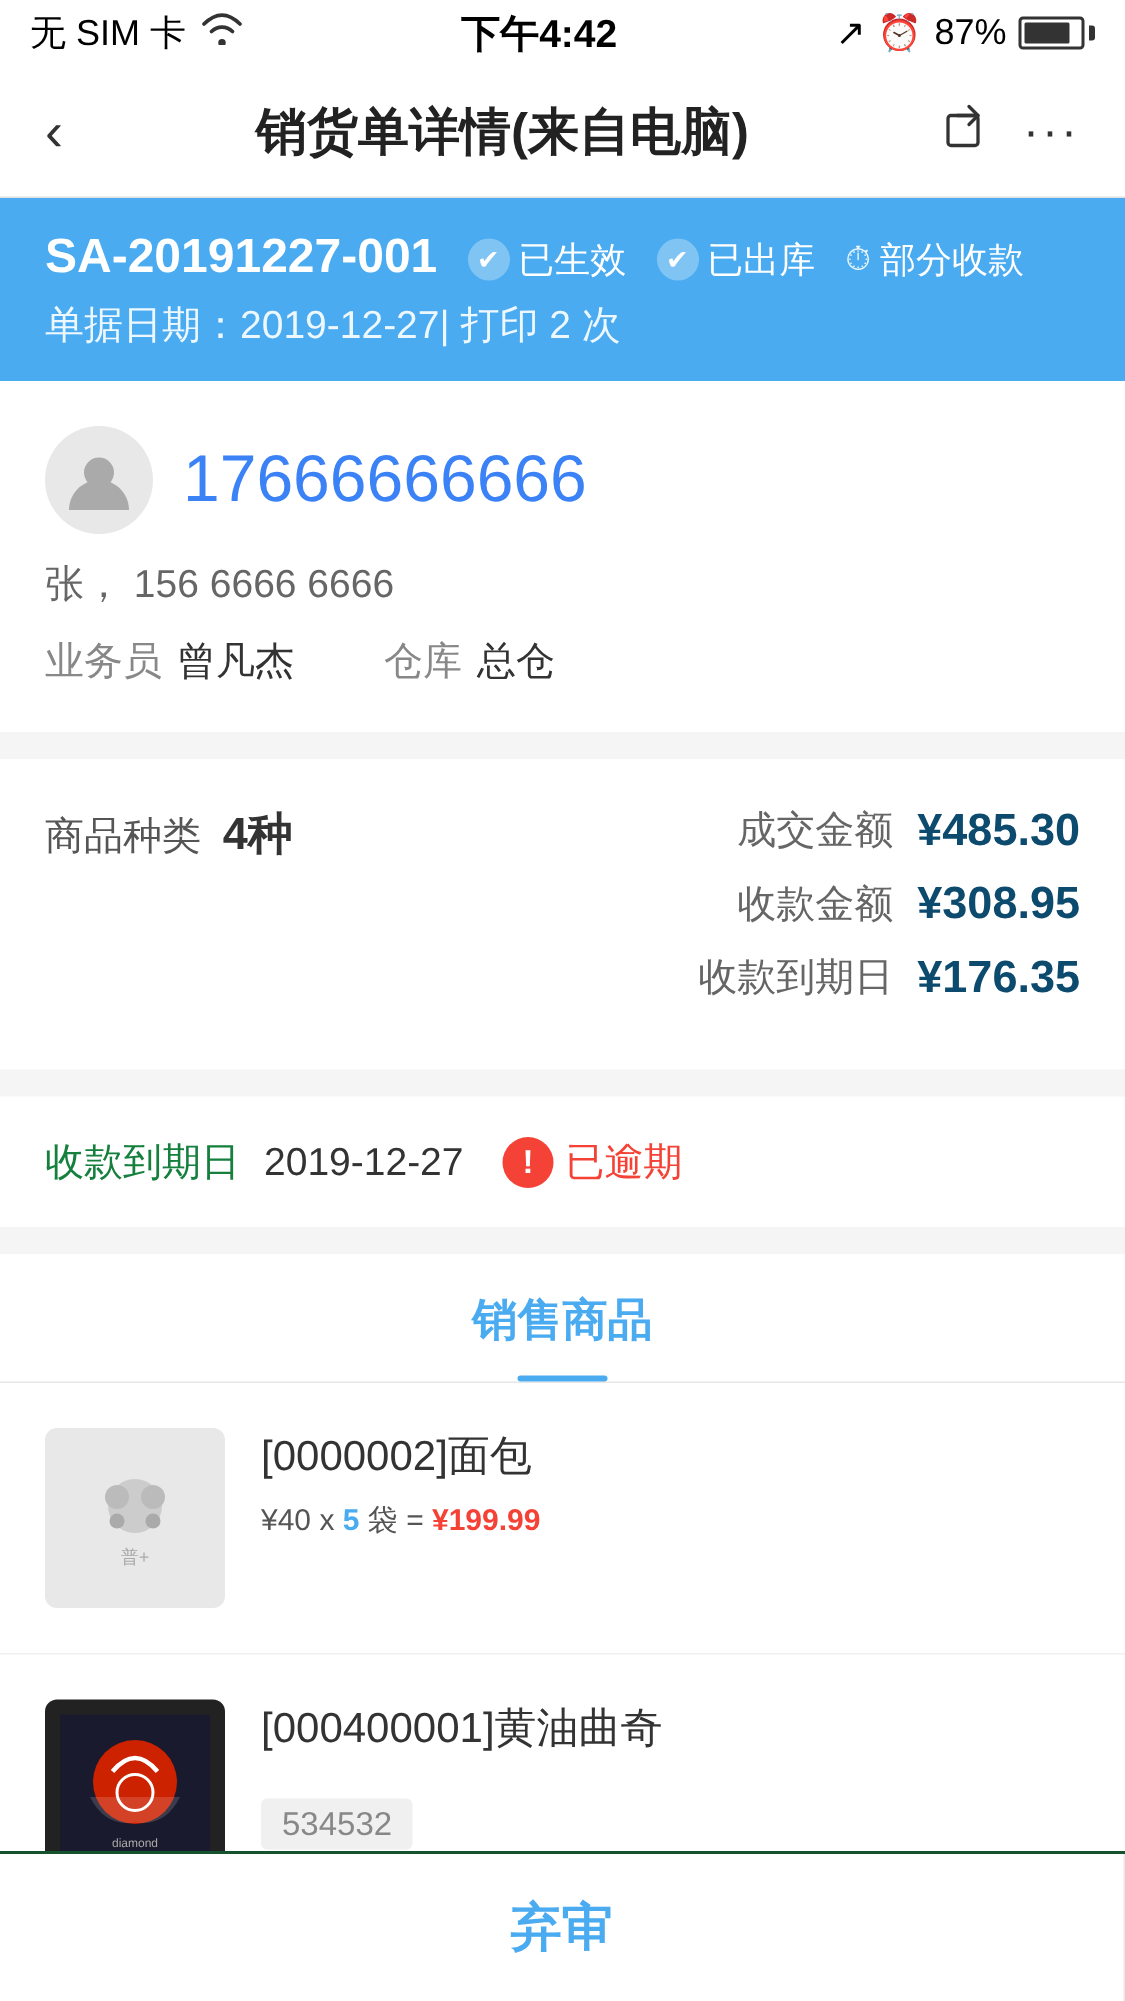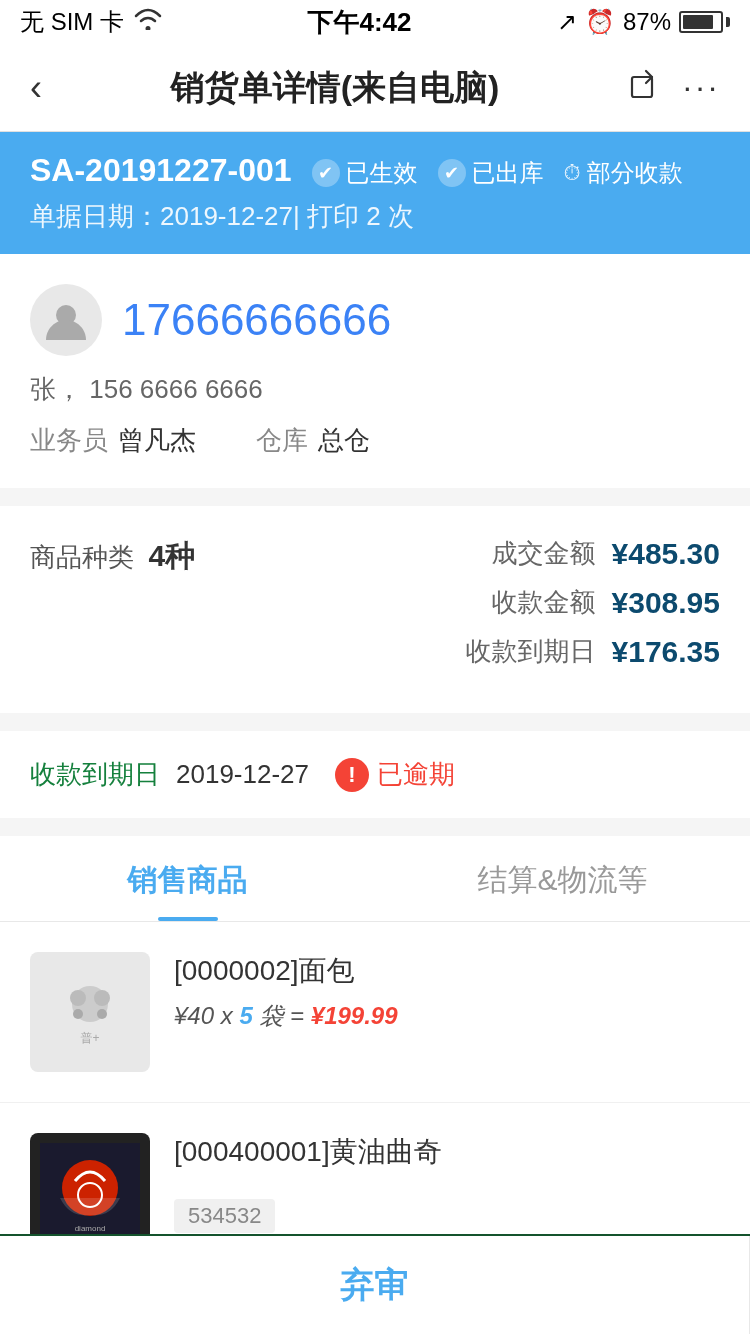--- a/index.html
+++ b/index.html
@@ -280,23 +280,22 @@
       display: inline-block;
       padding: 4px 14px;
       background: #f0f0f0;
       color: #888;
       font-size: 22px;
       border-radius: 4px;
       margin-bottom: 14px;
       margin-top: 18px;
     }
     .product-price-row {
-      font-size: 24px;
+      font-size: 20px;
       color: #555;
-      font-style: italic;
     }
     .price-highlight { color: #4AABF0; font-weight: 600; }
     .total-highlight { color: #F44336; font-weight: 700; }
 
     
     .bottom-bar {
       position: fixed;
       bottom: 0;
       left: 0;
       width: 750px;
@@ -473,23 +472,20 @@
     <span class="overdue-text">已逾期</span>
   </div>
 </div>
 
 <div class="section-divider"></div>
 
 <div class="tabs-bar">
   <div class="tab-item active">
     <span>销售商品</span>
   </div>
-  <div class="tab-item">
-    <span>结算&amp;物流等</span>
-  </div>
 </div>
 
 <div class="product-list">
 
   <div class="product-item">
     <div class="product-thumb owl-bg">
       <svg width="80" height="80" viewBox="0 0 80 80" fill="none">
         <circle cx="40" cy="32" r="18" fill="#ccc"></circle>
         <circle cx="28" cy="26" r="8" fill="#bbb"></circle>
         <circle cx="52" cy="26" r="8" fill="#bbb"></circle>

